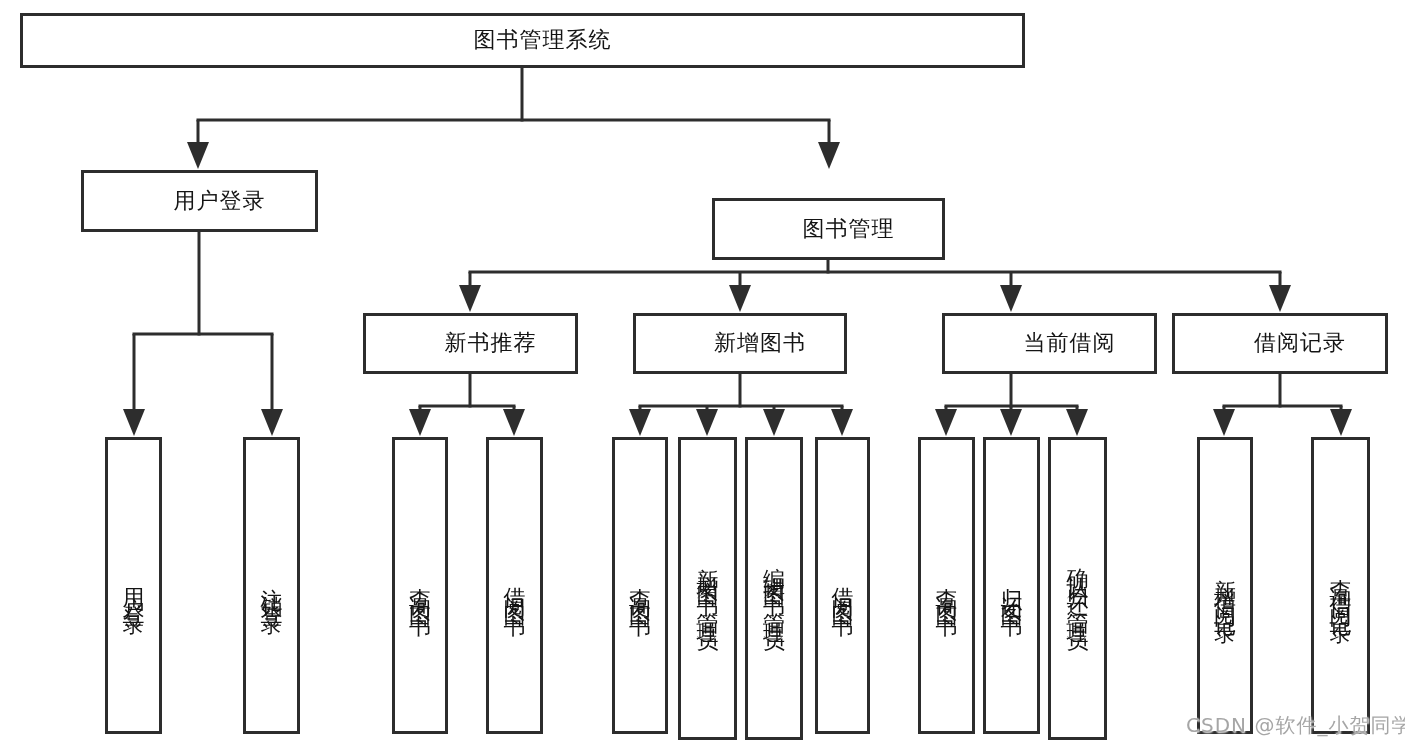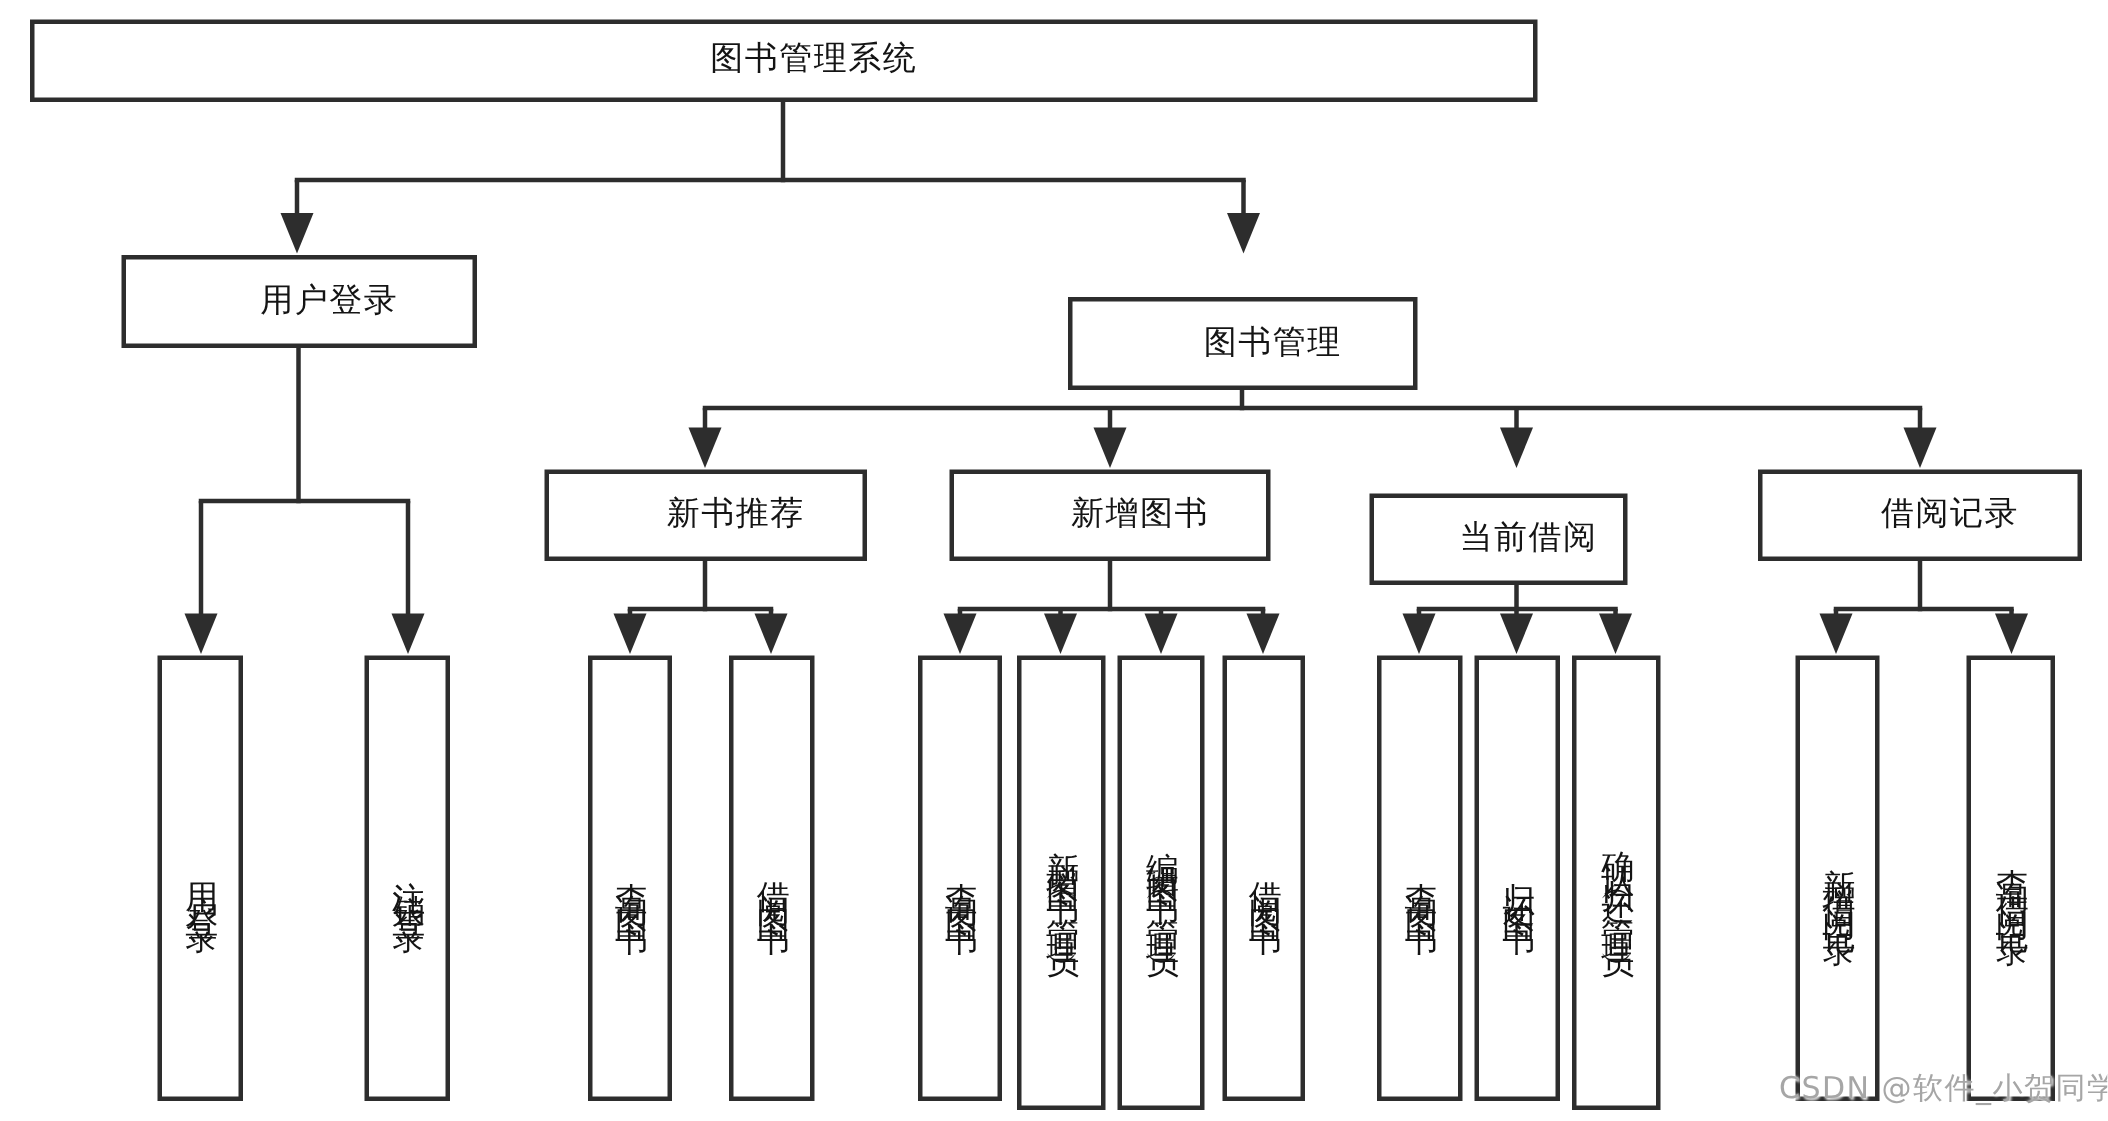--- a/index.html
+++ b/index.html
@@ -86,21 +86,21 @@
       <polygon points="1330,409 1352,409 1341,436" fill="#2d2d2d"></polygon>
     </svg>
 
   <div class="box h-box" style="left:20px;top:13px;width:1005px;height:55px;">图书管理系统</div>
 
   <div class="box h-box" style="left:81px;top:170px;width:237px;height:62px;">用户登录</div>
   <div class="box h-box" style="left:712px;top:170px;width:233px;height:62px;margin-top:28px;">图书管理</div>
 
   <div class="box h-box" style="left:363px;top:313px;width:215px;height:61px;">新书推荐</div>
   <div class="box h-box" style="left:633px;top:313px;width:214px;height:61px;">新增图书</div>
-  <div class="box h-box" style="left:913px;top:313px;width:172px;height:61px;margin-top:16px;">当前借阅</div>
+  <div class="box h-box" style="left:942px;top:313px;width:215px;height:61px;">当前借阅</div>
   <div class="box h-box" style="left:1172px;top:313px;width:216px;height:61px;">借阅记录</div>
 
   <div class="box v-box" style="left:105px;top:437px;width:57px;height:297px;">用户登录</div>
   <div class="box v-box" style="left:243px;top:437px;width:57px;height:297px;">注销登录</div>
 
   <div class="box v-box" style="left:392px;top:437px;width:56px;height:297px;">查询图书</div>
   <div class="box v-box" style="left:486px;top:437px;width:57px;height:297px;">借阅图书</div>
 
   <div class="box v-box" style="left:612px;top:437px;width:56px;height:297px;">查询图书</div>
   <div class="box v-box" style="left:678px;top:437px;width:59px;height:303px;">新增图书（管理员）</div>

